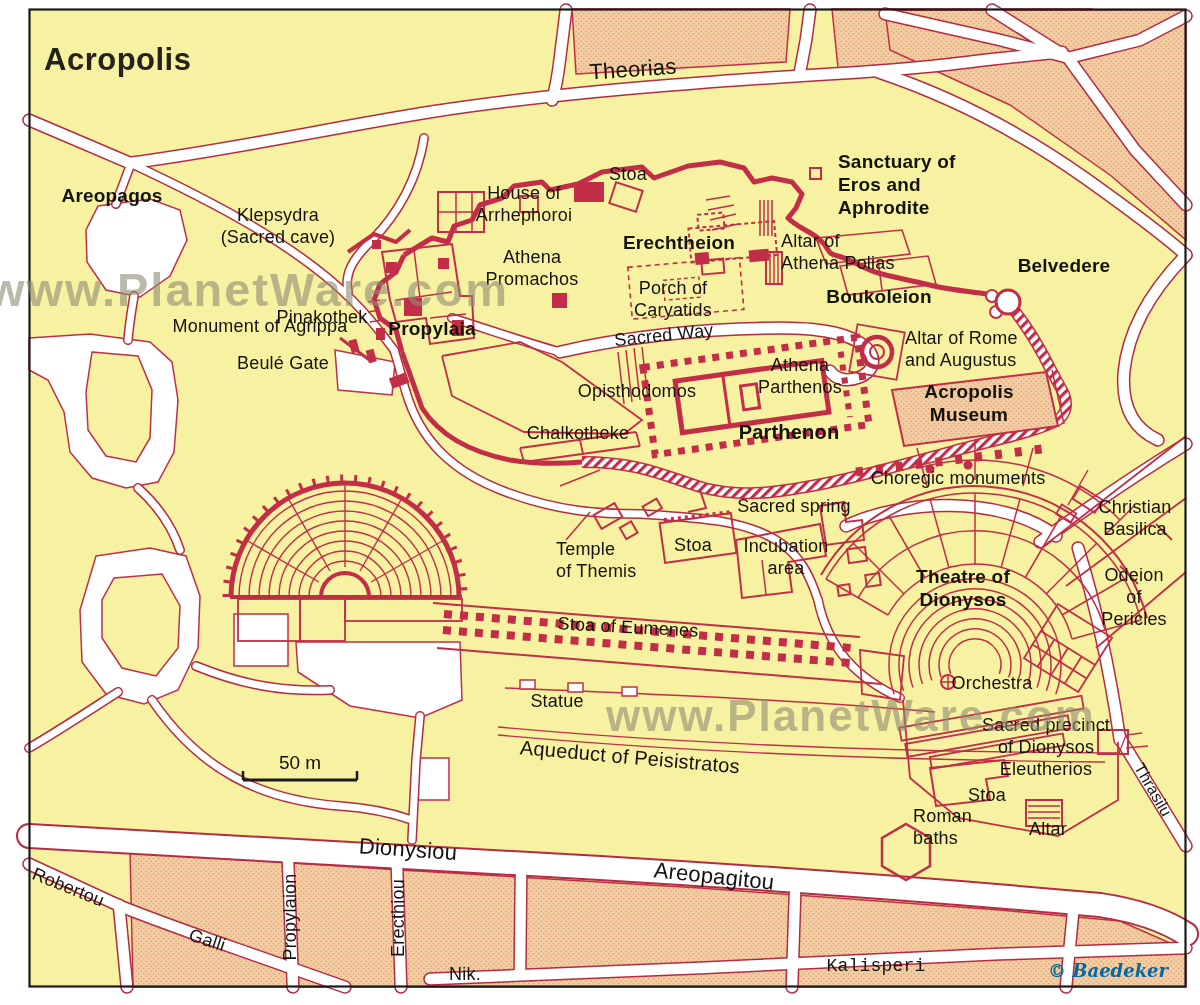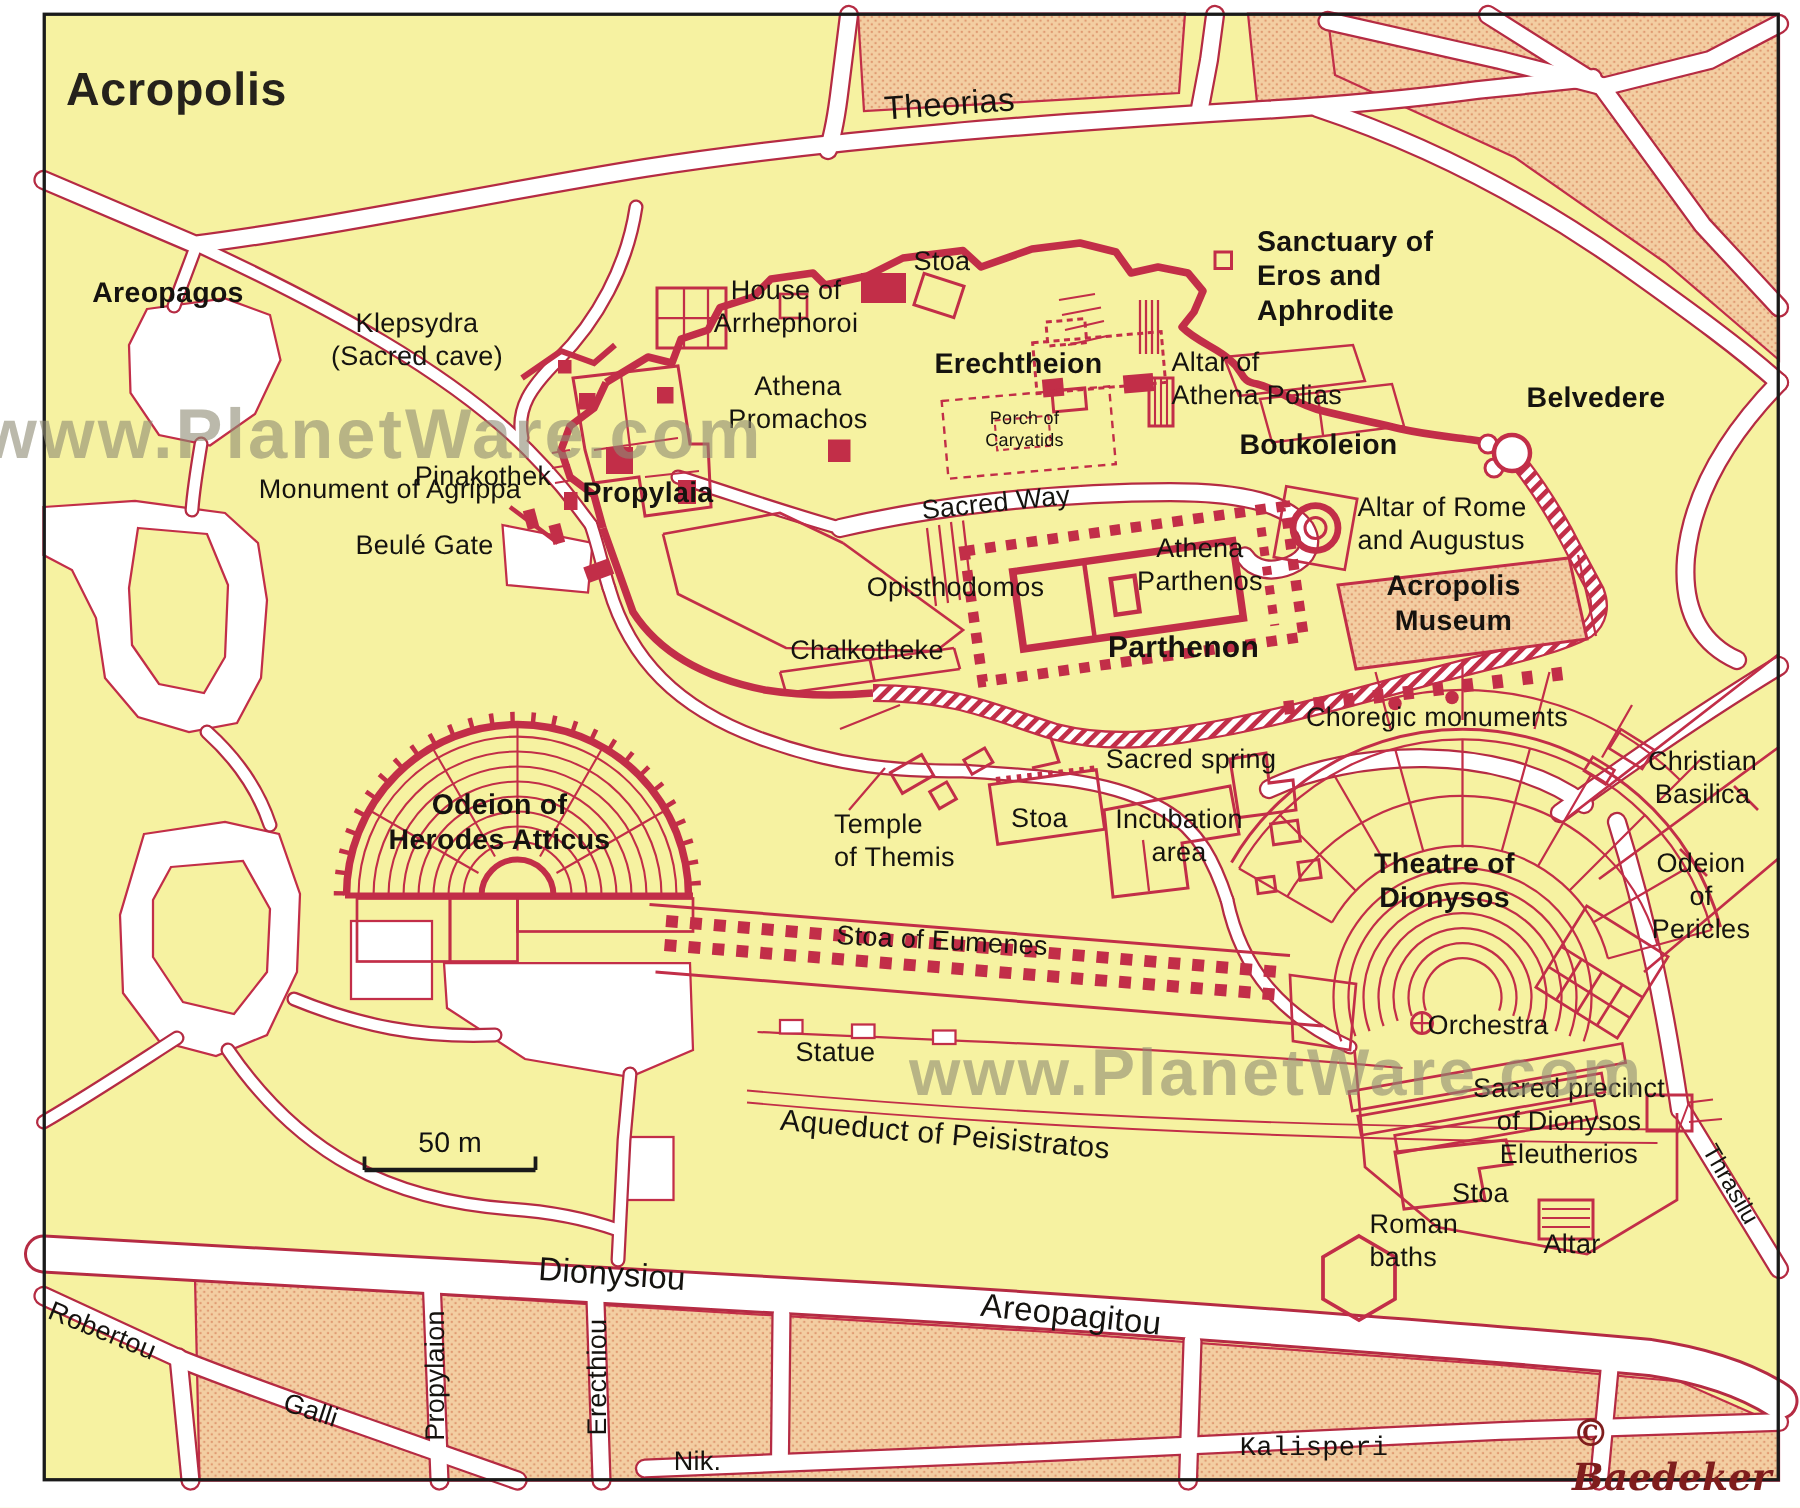--- a/index.html
+++ b/index.html
@@ -9,21 +9,21 @@
   #label-layer{position:absolute;left:0;top:0;width:1200px;height:1005px;pointer-events:none;}
   .lbl{position:absolute;color:#15130f;white-space:pre;text-align:center;line-height:1.22;
        letter-spacing:0.2px;}
   .lbl.b{font-weight:bold;}
   .lbl.al{text-align:left;}
   .wm{position:absolute;font-weight:bold;color:#8f8c74;opacity:0.6;letter-spacing:2px;
       white-space:nowrap;transform:translate(0,-50%);}
   #map-title{position:absolute;left:44px;top:60px;transform:translate(0,-50%);
       font-size:31px;font-weight:bold;color:#25221c;letter-spacing:0.5px;}
   #copyright{position:absolute;left:1048px;top:970px;transform:translate(0,-50%);
-      font-family:"DejaVu Serif",serif;font-style:italic;font-weight:600;font-size:25px;color:#7f1d1d;}
+      font-family:"DejaVu Serif",serif;font-style:italic;font-weight:600;font-size:18px;color:#0369a1;}
   #scale-label{position:absolute;left:300px;top:763px;transform:translate(-50%,-50%);font-size:19px;color:#111;}
 </style>
 </head>
 <body>
 
 <div id="stage">
 
 <svg id="mapsvg" width="1200" height="1005" viewBox="0 0 1200 1005">
   <defs>
     <pattern id="dots" width="5" height="5" patternUnits="userSpaceOnUse">
@@ -335,42 +335,40 @@
       <div class="lbl b" style="left: 679px; top: 243px; font-size: 19px; transform: translate(-50%, -50%) rotate(0deg);">Erechtheion</div>
       <div class="lbl b al" style="left: 838px; top: 185px; font-size: 19px; transform: translate(0px, -50%) rotate(0deg);">Sanctuary of
 Eros and
 Aphrodite</div>
       <div class="lbl al" style="left: 781px; top: 253px; font-size: 18px; transform: translate(0px, -50%) rotate(0deg);">Altar of
 Athena Polias</div>
       <div class="lbl b" style="left: 1064px; top: 266px; font-size: 19px; transform: translate(-50%, -50%) rotate(0deg);">Belvedere</div>
       <div class="lbl b" style="left: 879px; top: 297px; font-size: 19px; transform: translate(-50%, -50%) rotate(0deg);">Boukoleion</div>
       <div class="lbl" style="left: 532px; top: 269px; font-size: 18px; transform: translate(-50%, -50%) rotate(0deg);">Athena
 Promachos</div>
-      <div class="lbl" style="left: 673px; top: 286px; font-size: 12px; transform: translate(-50%, -50%) rotate(0deg); margin-left: 10px;">Porch of
+      <div class="lbl" style="left: 673px; top: 300px; font-size: 18px; transform: translate(-50%, -50%) rotate(0deg);">Porch of
 Caryatids</div>
       <div class="lbl" style="left: 322px; top: 298px; font-size: 18px; transform: translate(-50%, -50%) rotate(0deg); margin-top: 20px;">Pinakothek</div>
       <div class="lbl" style="left: 260px; top: 327px; font-size: 18px; transform: translate(-50%, -50%) rotate(0deg);">Monument of Agrippa</div>
       <div class="lbl b" style="left: 432px; top: 329px; font-size: 19px; transform: translate(-50%, -50%) rotate(0deg);">Propylaia</div>
       <div class="lbl" style="left: 664px; top: 336px; font-size: 18px; transform: translate(-50%, -50%) rotate(-6deg);">Sacred Way</div>
       <div class="lbl" style="left: 283px; top: 364px; font-size: 18px; transform: translate(-50%, -50%) rotate(0deg);">Beulé Gate</div>
       <div class="lbl" style="left: 637px; top: 392px; font-size: 18px; transform: translate(-50%, -50%) rotate(0deg);">Opisthodomos</div>
       <div class="lbl" style="left: 800px; top: 377px; font-size: 18px; transform: translate(-50%, -50%) rotate(0deg);">Athena
 Parthenos</div>
       <div class="lbl al" style="left: 905px; top: 350px; font-size: 18px; transform: translate(0px, -50%) rotate(0deg);">Altar of Rome
 and Augustus</div>
       <div class="lbl b" style="left: 969px; top: 403px; font-size: 19px; transform: translate(-50%, -50%) rotate(0deg);">Acropolis
 Museum</div>
       <div class="lbl" style="left: 578px; top: 434px; font-size: 18px; transform: translate(-50%, -50%) rotate(0deg);">Chalkotheke</div>
       <div class="lbl b" style="left: 789px; top: 432px; font-size: 20px; transform: translate(-50%, -50%) rotate(0deg);">Parthenon</div>
       <div class="lbl" style="left: 958px; top: 479px; font-size: 18px; transform: translate(-50%, -50%) rotate(0deg);">Choregic monuments</div>
       <div class="lbl" style="left: 794px; top: 507px; font-size: 18px; transform: translate(-50%, -50%) rotate(0deg);">Sacred spring</div>
       <div class="lbl" style="left: 1135px; top: 519px; font-size: 18px; transform: translate(-50%, -50%) rotate(0deg);">Christian
 Basilica</div>
-      <div class="lbl b" style="left: 333px; top: 549px; font-size: 19px; transform: translate(-50%, -50%) rotate(0deg);">Odeion of
-Herodes Atticus</div>
       <div class="lbl al" style="left: 556px; top: 561px; font-size: 18px; transform: translate(0px, -50%) rotate(0deg);">Temple
 of Themis</div>
       <div class="lbl" style="left: 693px; top: 546px; font-size: 18px; transform: translate(-50%, -50%) rotate(0deg);">Stoa</div>
       <div class="lbl" style="left: 786px; top: 558px; font-size: 18px; transform: translate(-50%, -50%) rotate(0deg);">Incubation
 area</div>
       <div class="lbl b" style="left: 963px; top: 588px; font-size: 19px; transform: translate(-50%, -50%) rotate(0deg);">Theatre of
 Dionysos</div>
       <div class="lbl" style="left: 1134px; top: 598px; font-size: 18px; transform: translate(-50%, -50%) rotate(0deg);">Odeion
 of
 Pericles</div>

